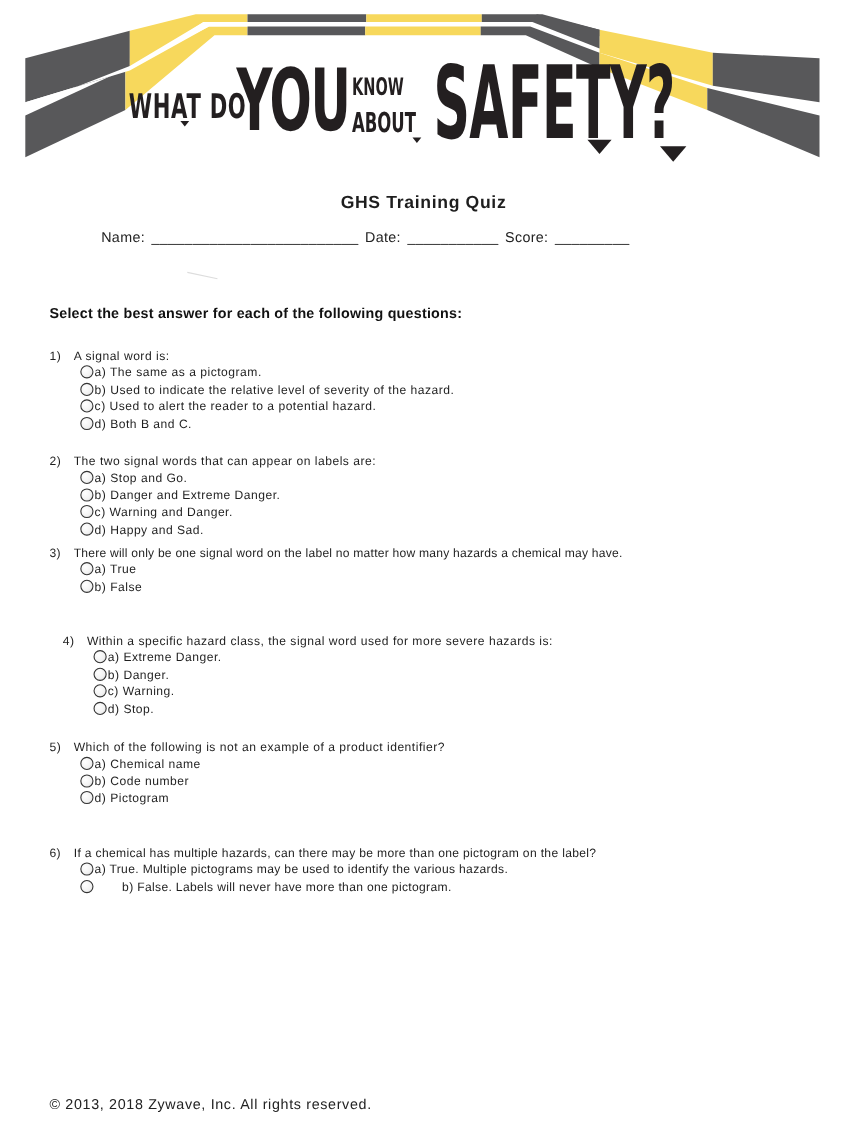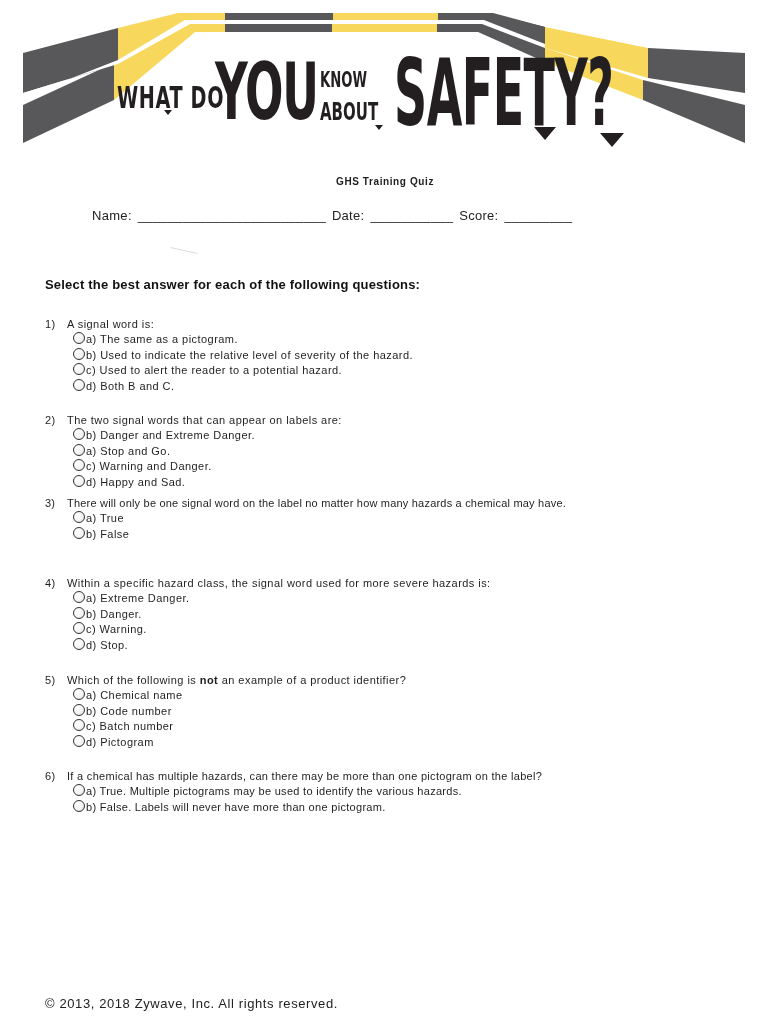--- a/index.html
+++ b/index.html
@@ -1,34 +1,34 @@
 <!DOCTYPE html>
 <html><head>
 <meta charset="utf-8">
 <style>
   html, body { margin: 0; padding: 0; background: #ffffff; }
   body { width: 770px; height: 1024px; position: relative; overflow: hidden;
          font-family: "Liberation Sans", sans-serif; color: #1a1a1a; }
   .banner { position: absolute; left: 0; top: 0; width: 770px; height: 170px; }
   .banner svg { display: block; }
   .quiz-title { position: absolute; top: 176px; left: 0; width: 770px; text-align: center;
-                font-weight: bold; font-size: 10px; letter-spacing: 0.6px; color: #1e1e1e; }
+                font-weight: bold; font-size: 16px; letter-spacing: 0.6px; color: #1e1e1e; }
   .info-line { position: absolute; top: 208px; left: 92px; font-size: 13px; letter-spacing: 0.3px; color: #222; white-space: pre; }
   .info-line span { margin-right: 2px; }
   .stray-mark { position: absolute; left: 170px; top: 250px; width: 28px; height: 1px;
                 background: #dddddd; transform: rotate(12deg); }
   .instructions { position: absolute; top: 277px; left: 45px; font-weight: bold; font-size: 13px; letter-spacing: 0.2px; color: #111; }
   .question { position: absolute; left: 45px; font-size: 11px; letter-spacing: 0.45px; color: #1f1f1f; }
   .q-stem { height: 15.4px; line-height: 15.4px; white-space: nowrap; }
   .q-num { display: inline-block; width: 22px; }
   .option { height: 15.4px; line-height: 15.4px; margin-left: 28px; white-space: nowrap; display: flex; align-items: flex-start; }
   .radio { width: 12px; height: 12px; border: 1.6px solid #333; border-radius: 50%; box-sizing: border-box;
            background: radial-gradient(circle at 35% 35%, #ffffff 0%, #f2f2f2 60%, #cfcfcf 100%);
            margin-right: 1px; flex: none; cursor: pointer; }
-  .q-stem b { font-weight: bold; }
+  .q-stem b { font-weight: normal; }
   .footer { position: absolute; top: 996px; left: 45px; font-size: 13px; letter-spacing: 0.6px; color: #222; }
 </style>
 </head>
 <body>
 
 <div class="banner">
   <svg width="770" height="170" viewBox="0 0 770 170">
 
     <polygon points="23,53 118,28 118,64 23,93" fill="#58585a"></polygon>
     <polygon points="118,28 178,13 225,13 225,20 185,20 118,64" fill="#f7d85c"></polygon>
@@ -92,25 +92,25 @@
   <div class="option">
       <span class="radio"></span>
       <span>d) Both B and C.</span>
     </div>
 </div>
 
 <div class="question" style="top:413px;">
   <div class="q-stem"><span class="q-num">2)</span><span>The two signal words that can appear on labels are:</span></div>
   <div class="option">
       <span class="radio"></span>
-      <span>b) Danger and Extreme Danger.</span>
+      <span>a) Stop and Go.</span>
     </div>
   <div class="option">
       <span class="radio"></span>
-      <span>a) Stop and Go.</span>
+      <span>b) Danger and Extreme Danger.</span>
     </div>
   <div class="option">
       <span class="radio"></span>
       <span>c) Warning and Danger.</span>
     </div>
   <div class="option">
       <span class="radio"></span>
       <span>d) Happy and Sad.</span>
     </div>
 </div>
@@ -120,21 +120,21 @@
   <div class="option">
       <span class="radio"></span>
       <span>a) True</span>
     </div>
   <div class="option">
       <span class="radio"></span>
       <span>b) False</span>
     </div>
 </div>
 
-<div class="question" style="top:576px;">
+<div class="question" style="top:576px;margin-left:12px;">
   <div class="q-stem"><span class="q-num">4)</span><span>Within a specific hazard class, the signal word used for more severe hazards is:</span></div>
   <div class="option">
       <span class="radio"></span>
       <span>a) Extreme Danger.</span>
     </div>
   <div class="option">
       <span class="radio"></span>
       <span>b) Danger.</span>
     </div>
   <div class="option">
@@ -152,33 +152,29 @@
   <div class="option">
       <span class="radio"></span>
       <span>a) Chemical name</span>
     </div>
   <div class="option">
       <span class="radio"></span>
       <span>b) Code number</span>
     </div>
   <div class="option">
       <span class="radio"></span>
-      <span>c) Batch number</span>
-    </div>
-  <div class="option">
-      <span class="radio"></span>
       <span>d) Pictogram</span>
     </div>
 </div>
 
 <div class="question" style="top:769px;">
   <div class="q-stem" style="letter-spacing:0.3px;"><span class="q-num">6)</span><span>If a chemical has multiple hazards, can there may be more than one pictogram on the label?</span></div>
   <div class="option" style="letter-spacing:0.3px;">
       <span class="radio"></span>
       <span>a) True. Multiple pictograms may be used to identify the various hazards.</span>
     </div>
-  <div class="option" style="letter-spacing:0.3px;">
+  <div class="option" style="letter-spacing:0.3px;gap:25px;">
       <span class="radio"></span>
       <span>b) False. Labels will never have more than one pictogram.</span>
     </div>
 </div>
 
 <div class="footer">© 2013, 2018 Zywave, Inc. All rights reserved.</div>
 
 </body></html>

